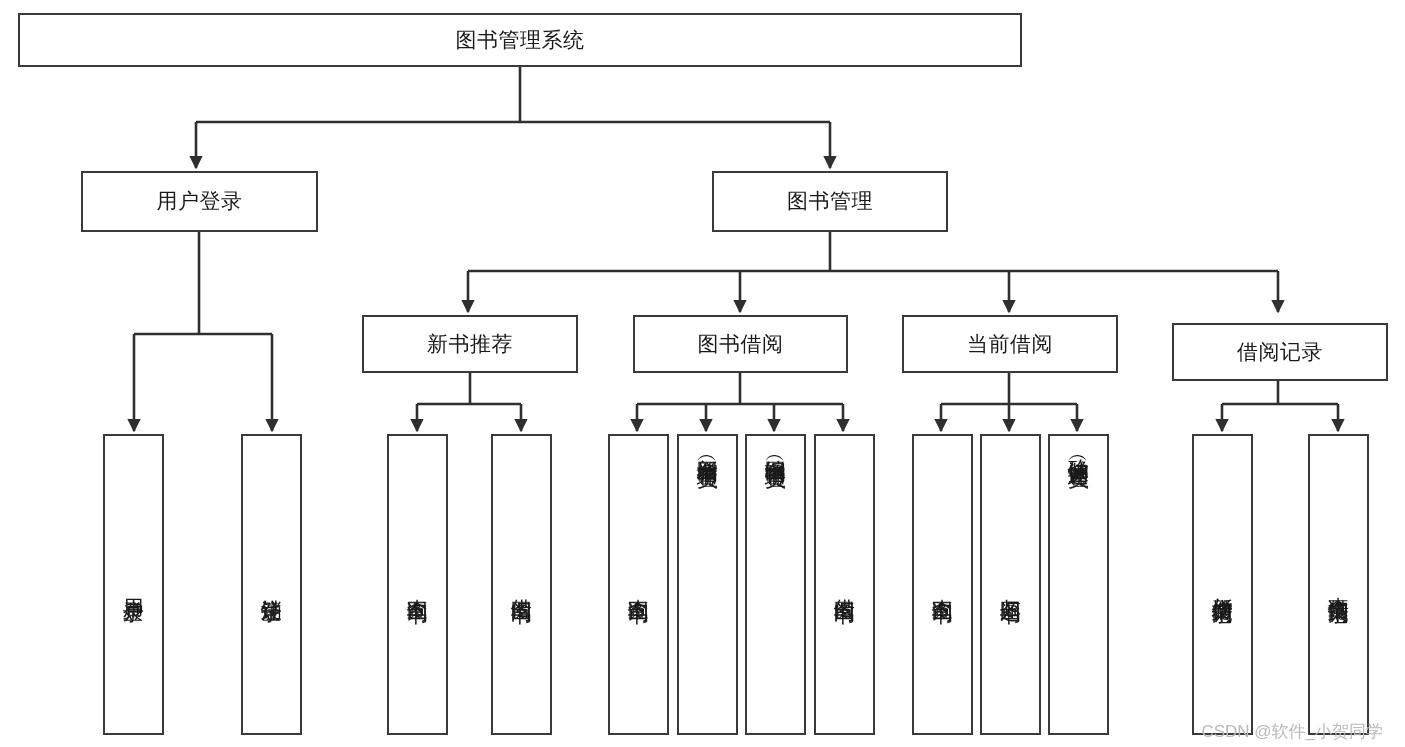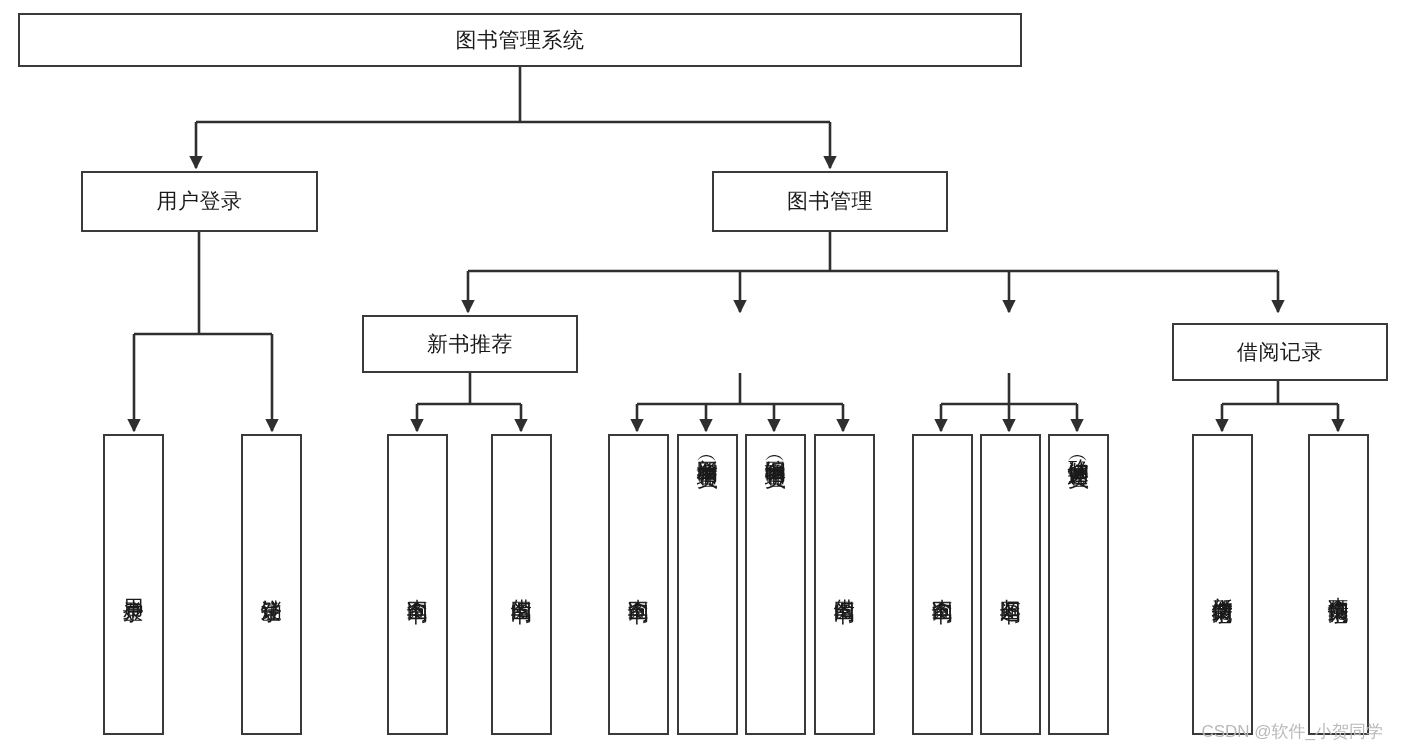--- a/index.html
+++ b/index.html
@@ -139,20 +139,26 @@
   <div class="node horizontal" style="left:81px; top:171px; width:237px; height:61px;">
     <span class="node-label">用户登录</span>
   </div>
   <div class="node horizontal" style="left:712px; top:171px; width:236px; height:61px;">
     <span class="node-label">图书管理</span>
   </div>
 
   <div class="node horizontal" style="left:362px; top:315px; width:216px; height:58px;">
     <span class="node-label">新书推荐</span>
   </div>
+  <div class="node horizontal" style="left:633px; top:315px; width:215px; height:58px;">
+    <span class="node-label">图书借阅</span>
+  </div>
+  <div class="node horizontal" style="left:902px; top:315px; width:216px; height:58px;">
+    <span class="node-label">当前借阅</span>
+  </div>
   <div class="node horizontal" style="left:1172px; top:315px; width:216px; height:58px;margin-top:8px;">
     <span class="node-label">借阅记录</span>
   </div>
 
   <div class="node vertical centered" style="left:103px; top:434px; width:61px; height:301px;">
     <span class="node-label">用户登录</span>
   </div>
   <div class="node vertical centered" style="left:241px; top:434px; width:61px; height:301px;">
     <span class="node-label">注销登录</span>
   </div>

